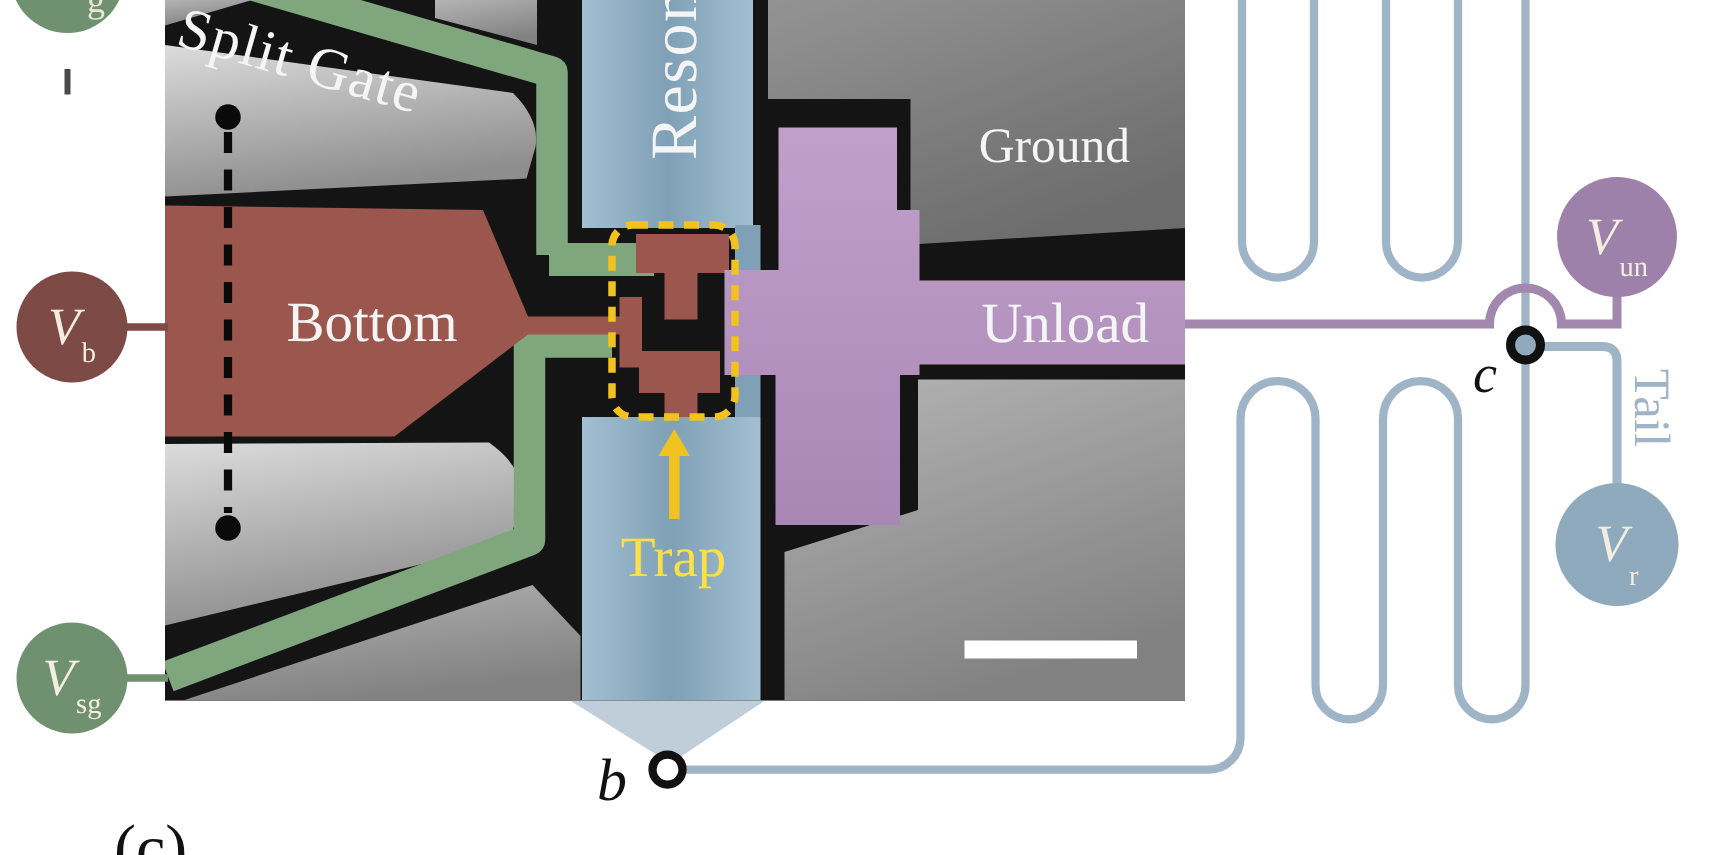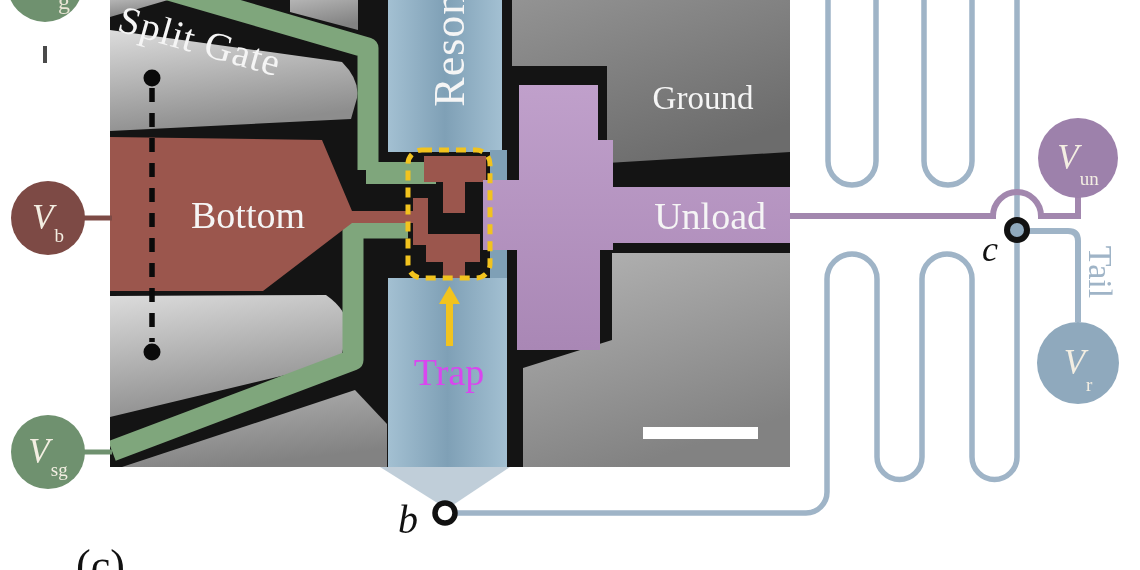--- a/index.html
+++ b/index.html
@@ -8,21 +8,21 @@
   
   .sem{position:absolute;left:110px;top:0;width:680px;height:467px;background:#141414;overflow:hidden;z-index:1;}
   .sem svg{position:absolute;left:0;top:0;}
   .sem-label{position:absolute;color:#f5f5f5;white-space:nowrap;z-index:5;}
   .lbl-splitgate{left:16px;top:-4px;width:260px;font-size:39px;transform:rotate(16deg);transform-origin:0 0;letter-spacing:1px;}
   .lbl-resonator{left:190px;top:-10px;width:300px;height:46px;font-size:44px;text-align:center;line-height:46px;
                  transform:rotate(-90deg);transform-origin:150px 23px;letter-spacing:1px;}
   .lbl-ground{left:503px;top:80px;width:180px;font-size:33px;text-align:center;}
   .lbl-bottom{left:48px;top:193px;width:180px;font-size:38px;text-align:center;font-family:Liberation Serif, serif;}
   .lbl-unload{left:476px;top:194px;width:180px;font-size:38px;text-align:right;}
-  .lbl-trap{left:269px;top:350px;width:140px;font-size:38px;text-align:center;color:#d946ef;}
+  .lbl-trap{left:269px;top:350px;width:140px;font-size:38px;text-align:center;color:#fde047;}
   .lbl-scale{left:520px;top:380px;width:140px;font-size:37px;text-align:center;}
   
   .page-svg{position:absolute;left:0;top:0;z-index:2;pointer-events:none;}
   
   .term{position:absolute;border-radius:50%;display:flex;align-items:center;justify-content:center;
         color:#f3eee2;z-index:3;}
   .term .v{font-style:italic;font-size:35px;}
   .term .s{font-size:19px;align-self:flex-end;margin-bottom:8px;margin-left:1px;}
   .t-vg{left:7px;top:-54px;width:76px;height:76px;background:#6f916f;}
   .t-vb{left:11px;top:181px;width:74px;height:74px;background:#7d4a45;}

